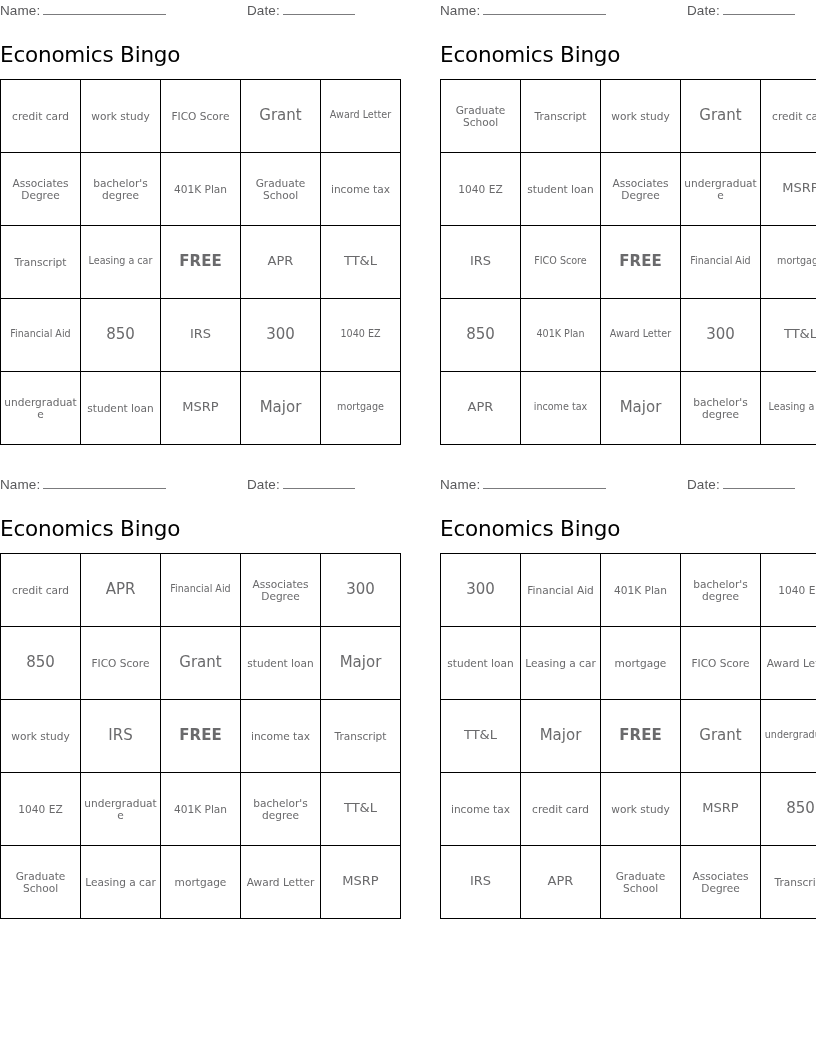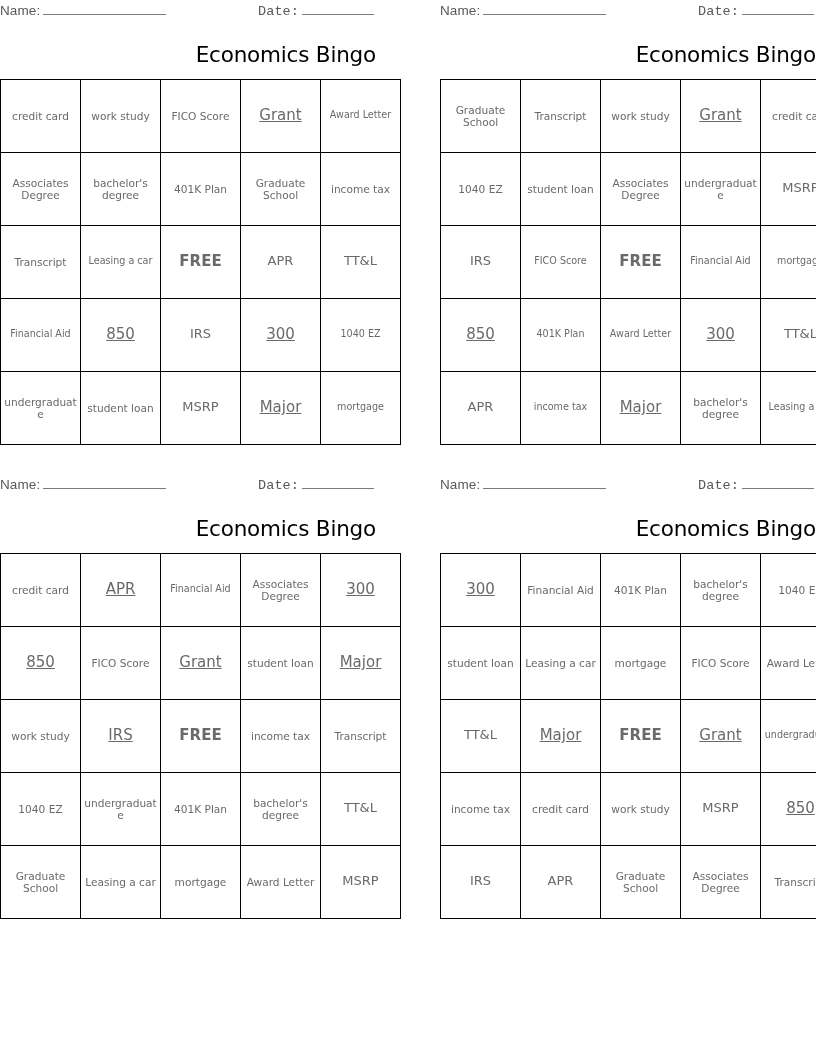--- a/index.html
+++ b/index.html
@@ -43,38 +43,37 @@
     color: #59595b;
     white-space: nowrap;
   }
   .nd-name {
     position: absolute;
     left: 0px;
     top: 2px;
   }
   .nd-date {
     position: absolute;
-    left: 258px;
+    left: 247px;
     top: 2px;
-    font-family: Liberation Mono, monospace;
   }
   .nd-label { letter-spacing: 0.1px; }
   .rule {
     display: inline-block;
     border-bottom: 1px solid #7b7b7d;
     vertical-align: baseline;
     height: 0.92em;
     margin-left: 3px;
   }
   .rule-long  { width: 123px; }
   .rule-short { width: 72px; }
 
   
   .card-title {
-    text-align: right;
+    text-align: left;
     font-family: "DejaVu Sans", sans-serif;
     font-size: 21.5px;
     font-weight: 400;
     color: #000000;
     letter-spacing: -0.2px;
     margin-top: 21px;
     margin-bottom: 12px;
     line-height: 1.1;
   }
 
@@ -94,21 +93,21 @@
     vertical-align: middle;
     color: #6a6a6c;
     font-family: "DejaVu Sans", sans-serif;
     line-height: 1.14;
     overflow: hidden;
     word-break: break-word;
   }
   .fs-s    { font-size: 9.6px; }
   .fs-m    { font-size: 10.6px; }
   .fs-l    { font-size: 13px; }
-  .fs-xl   { font-size: 15px; text-decoration: underline; }
+  .fs-xl   { font-size: 15px; }
 
   .free {
     font-weight: bold;
     font-size: 15px;
     color: #58585a;
   }
 </style>
 </head>
 <body>
 

